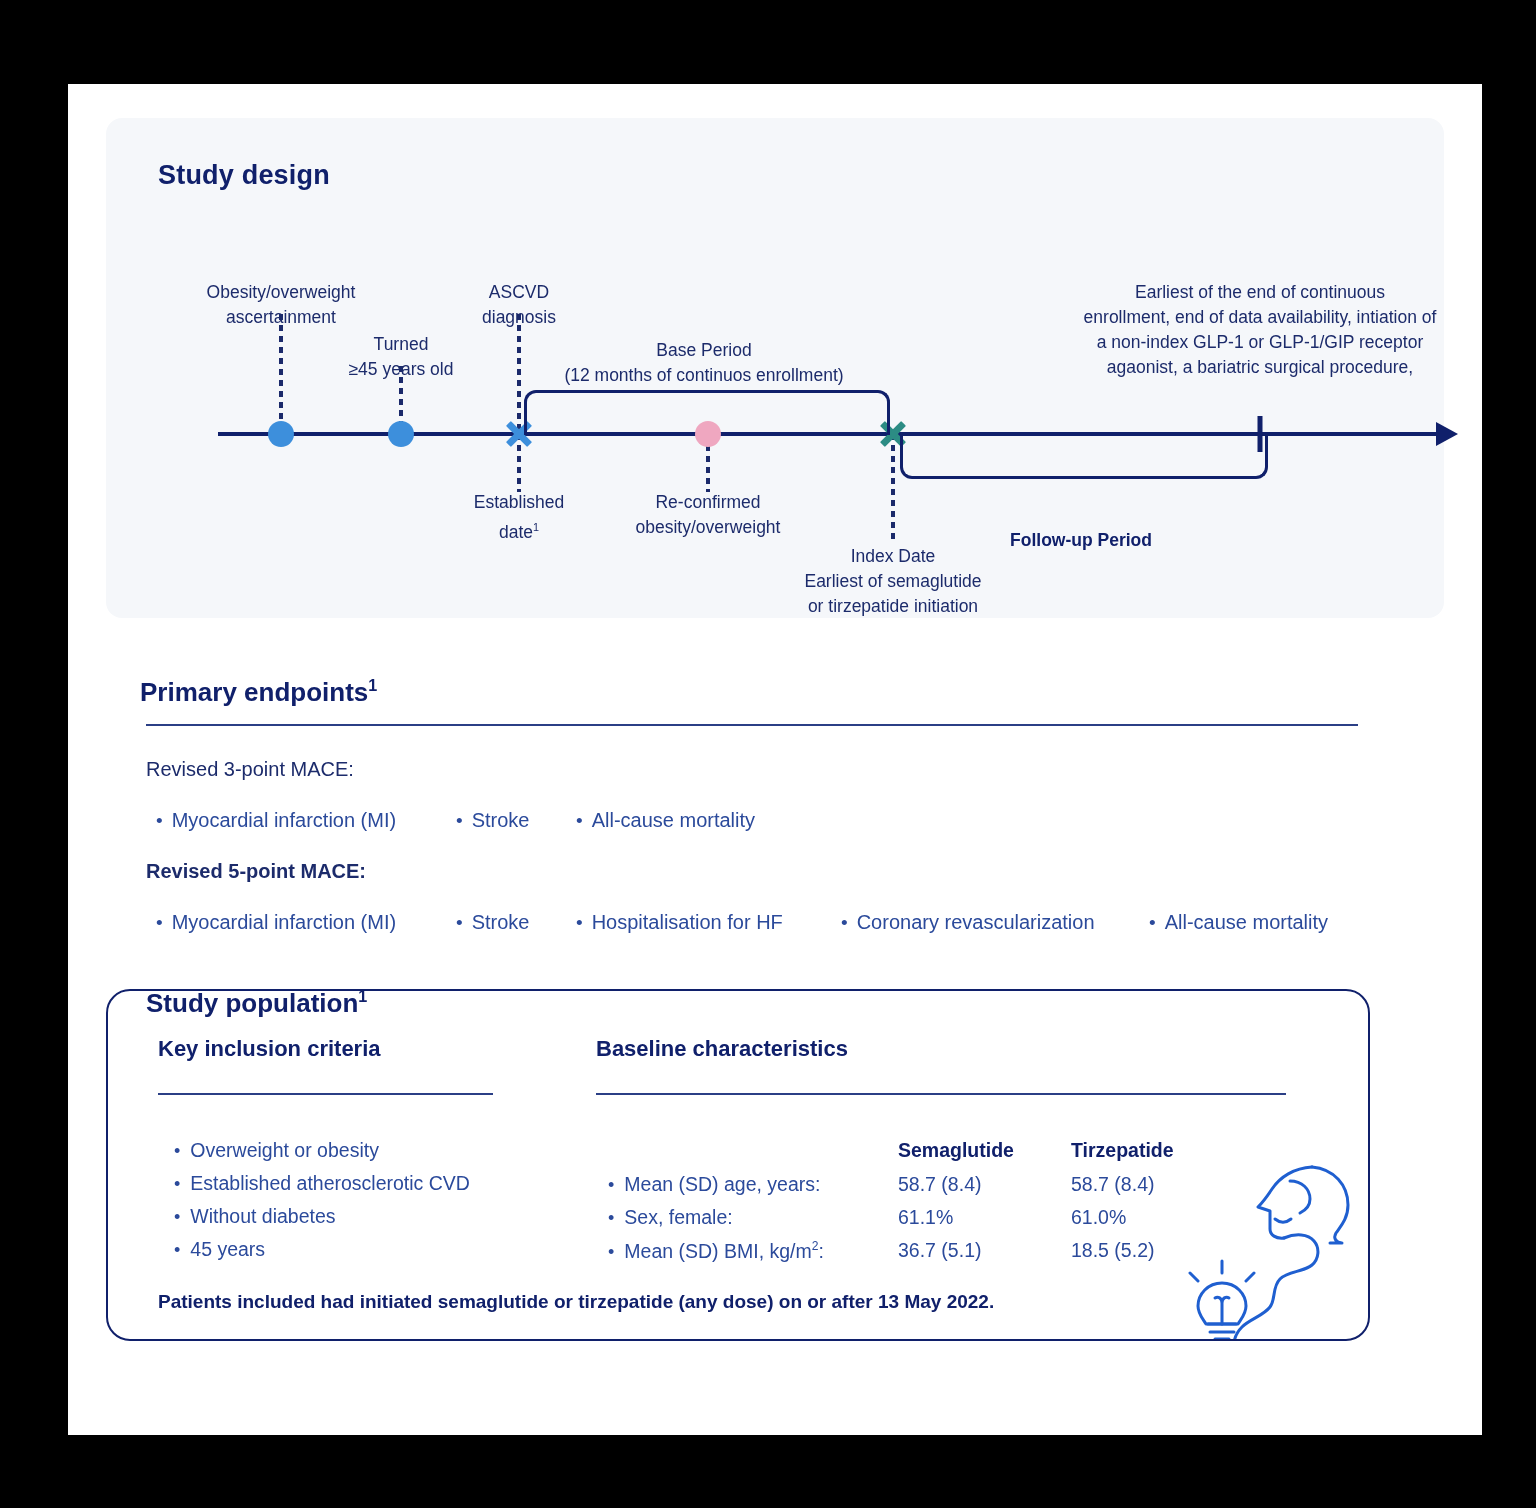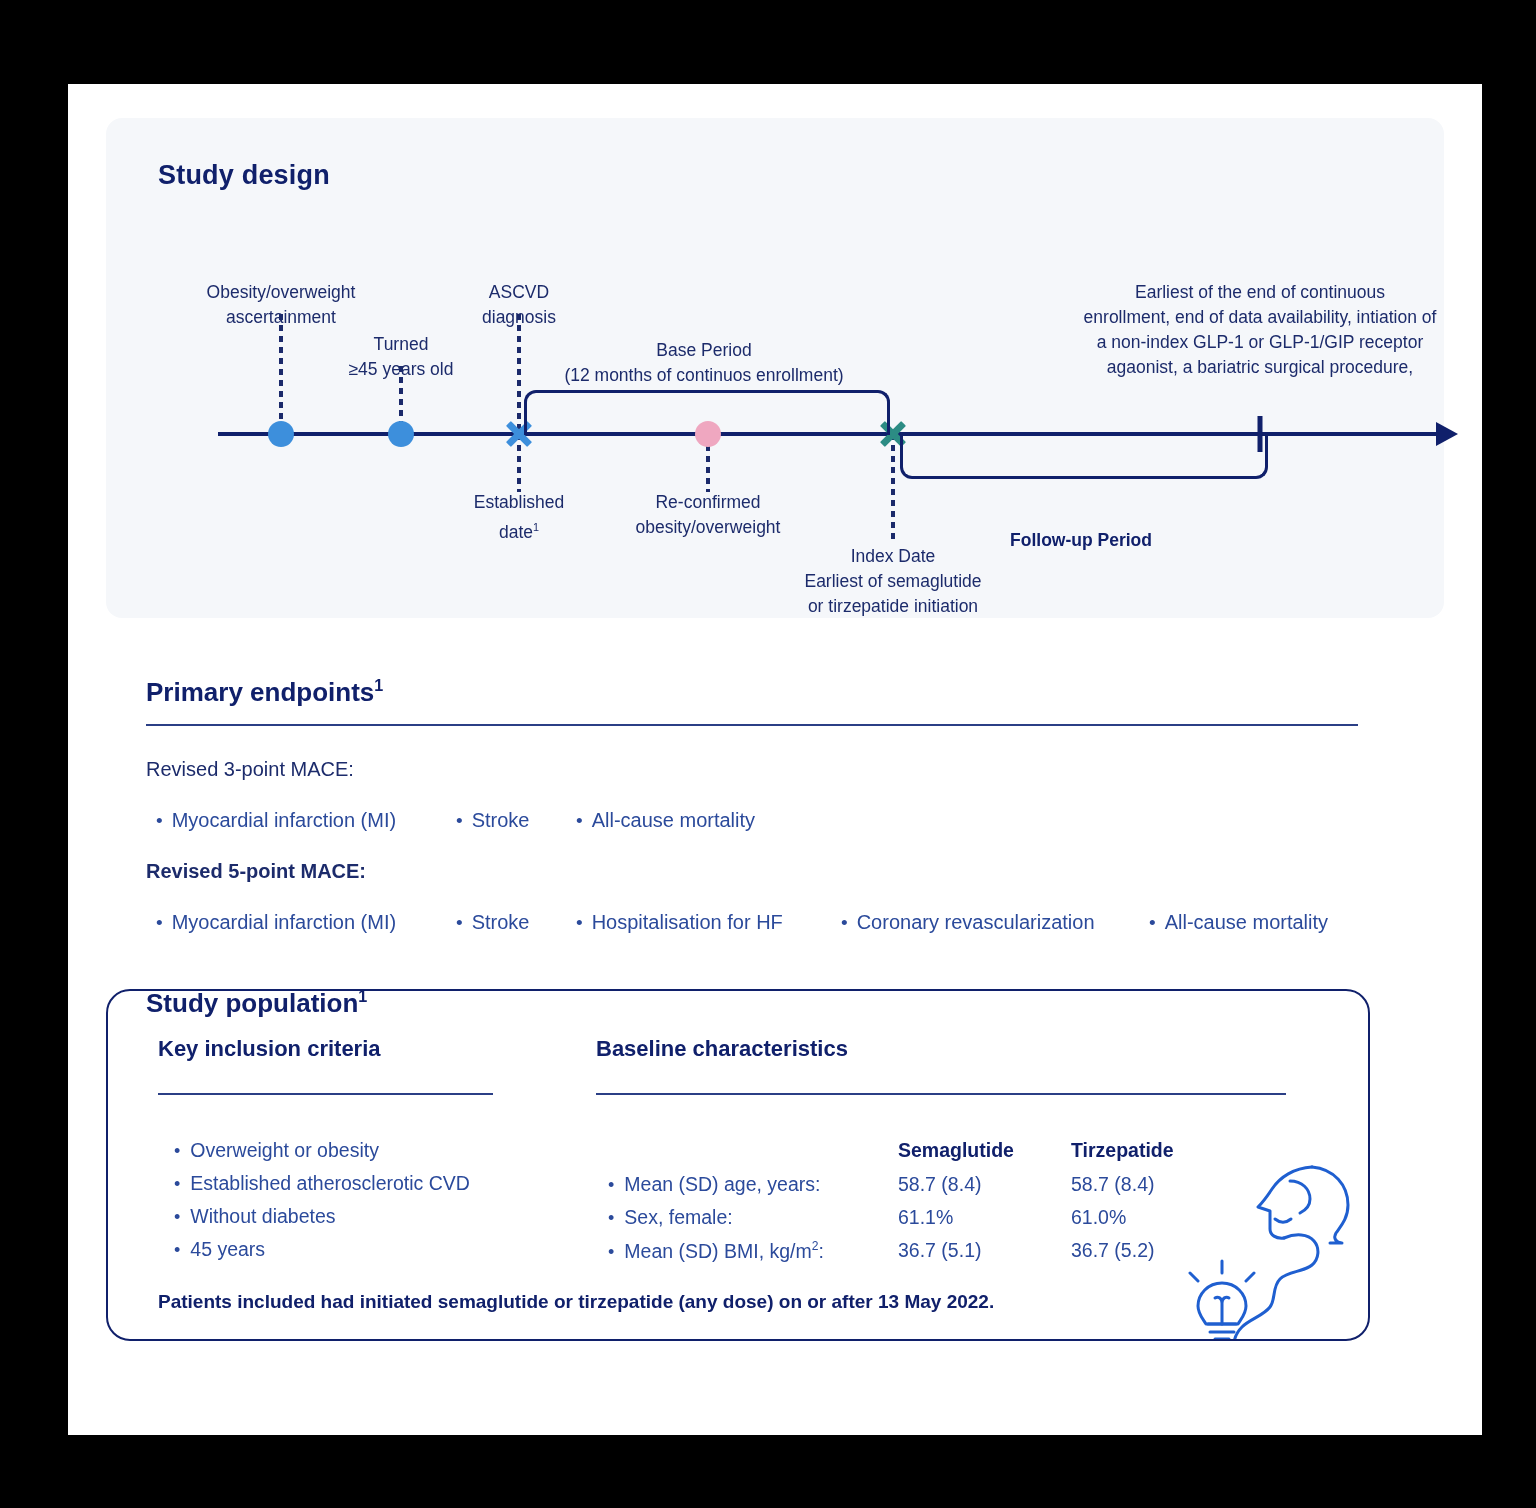--- a/index.html
+++ b/index.html
@@ -134,21 +134,21 @@
       <div class="tlabel" style="left:787px;top:426px;width:320px;">
         <div class="bold">Index Date</div>
         <div>Earliest of semaglutide</div>
         <div>or tirzepatide initiation</div>
       </div>
 
       <div class="tlabel bold" style="left:975px;top:372px;width:300px;margin-top:38px;">Follow-up Period</div>
     </div>
   </div>
 
-  <div class="sec-title" style="left:78px;top:592px;">
+  <div class="sec-title" style="left:72px;top:592px;">
     <span>Primary endpoints</span><sup>1</sup>
   </div>
   <div class="rule" style="left:78px;top:640px;width:1212px;"></div>
 
   <div class="sub-lead" style="left:78px;top:674px;">Revised 3-point MACE:</div>
   <div class="bullets" style="left:88px;top:725px;">
     <div class="bi" style="width:300px;">
         <span class="bd">•</span>
         <span>Myocardial infarction (MI)</span>
       </div>
@@ -229,21 +229,21 @@
         <span>Sex, female:</span>
       </div>
     <div class="cell" style="left:790px;top:215px;">61.1%</div>
     <div class="cell" style="left:963px;top:215px;">61.0%</div>
 
     <div class="li" style="left:500px;top:248px;">
         <span class="bd">•</span>
         <span><span>Mean (SD) BMI, kg/m</span><sup>2</sup><span>:</span></span>
       </div>
     <div class="cell" style="left:790px;top:248px;">36.7 (5.1)</div>
-    <div class="cell" style="left:963px;top:248px;">36.7 (5.2)</div>
+    <div class="cell" style="left:963px;top:248px;">18.5 (5.2)</div>
 
     <div class="note" style="left:50px;top:300px;">Patients included had initiated semaglutide or tirzepatide (any dose) on or after 13 May 2022.</div>
 
     <svg class="deco" viewBox="0 0 210 190">
       <g fill="none" stroke="#1F5FD0" stroke-width="3" stroke-linecap="round" stroke-linejoin="round">
         <path d="M150 12 C172 14 186 30 186 50 C186 64 178 72 174 78 C171 83 174 88 180 88 L168 88"></path>
         <path d="M150 12 C132 13 118 22 110 34 C104 43 100 48 96 52 L108 56 L108 74 C108 80 114 84 122 83"></path>
         <path d="M122 83 C134 78 146 79 152 86 C158 93 157 104 150 110 C142 117 126 116 118 124 C110 132 114 144 108 152 C101 161 88 164 80 172 C74 178 72 184 72 190"></path>
         <path d="M113 64 C118 68 124 68 129 64"></path>
         <path d="M128 26 C140 26 148 34 148 44 C148 52 142 56 138 58"></path>

